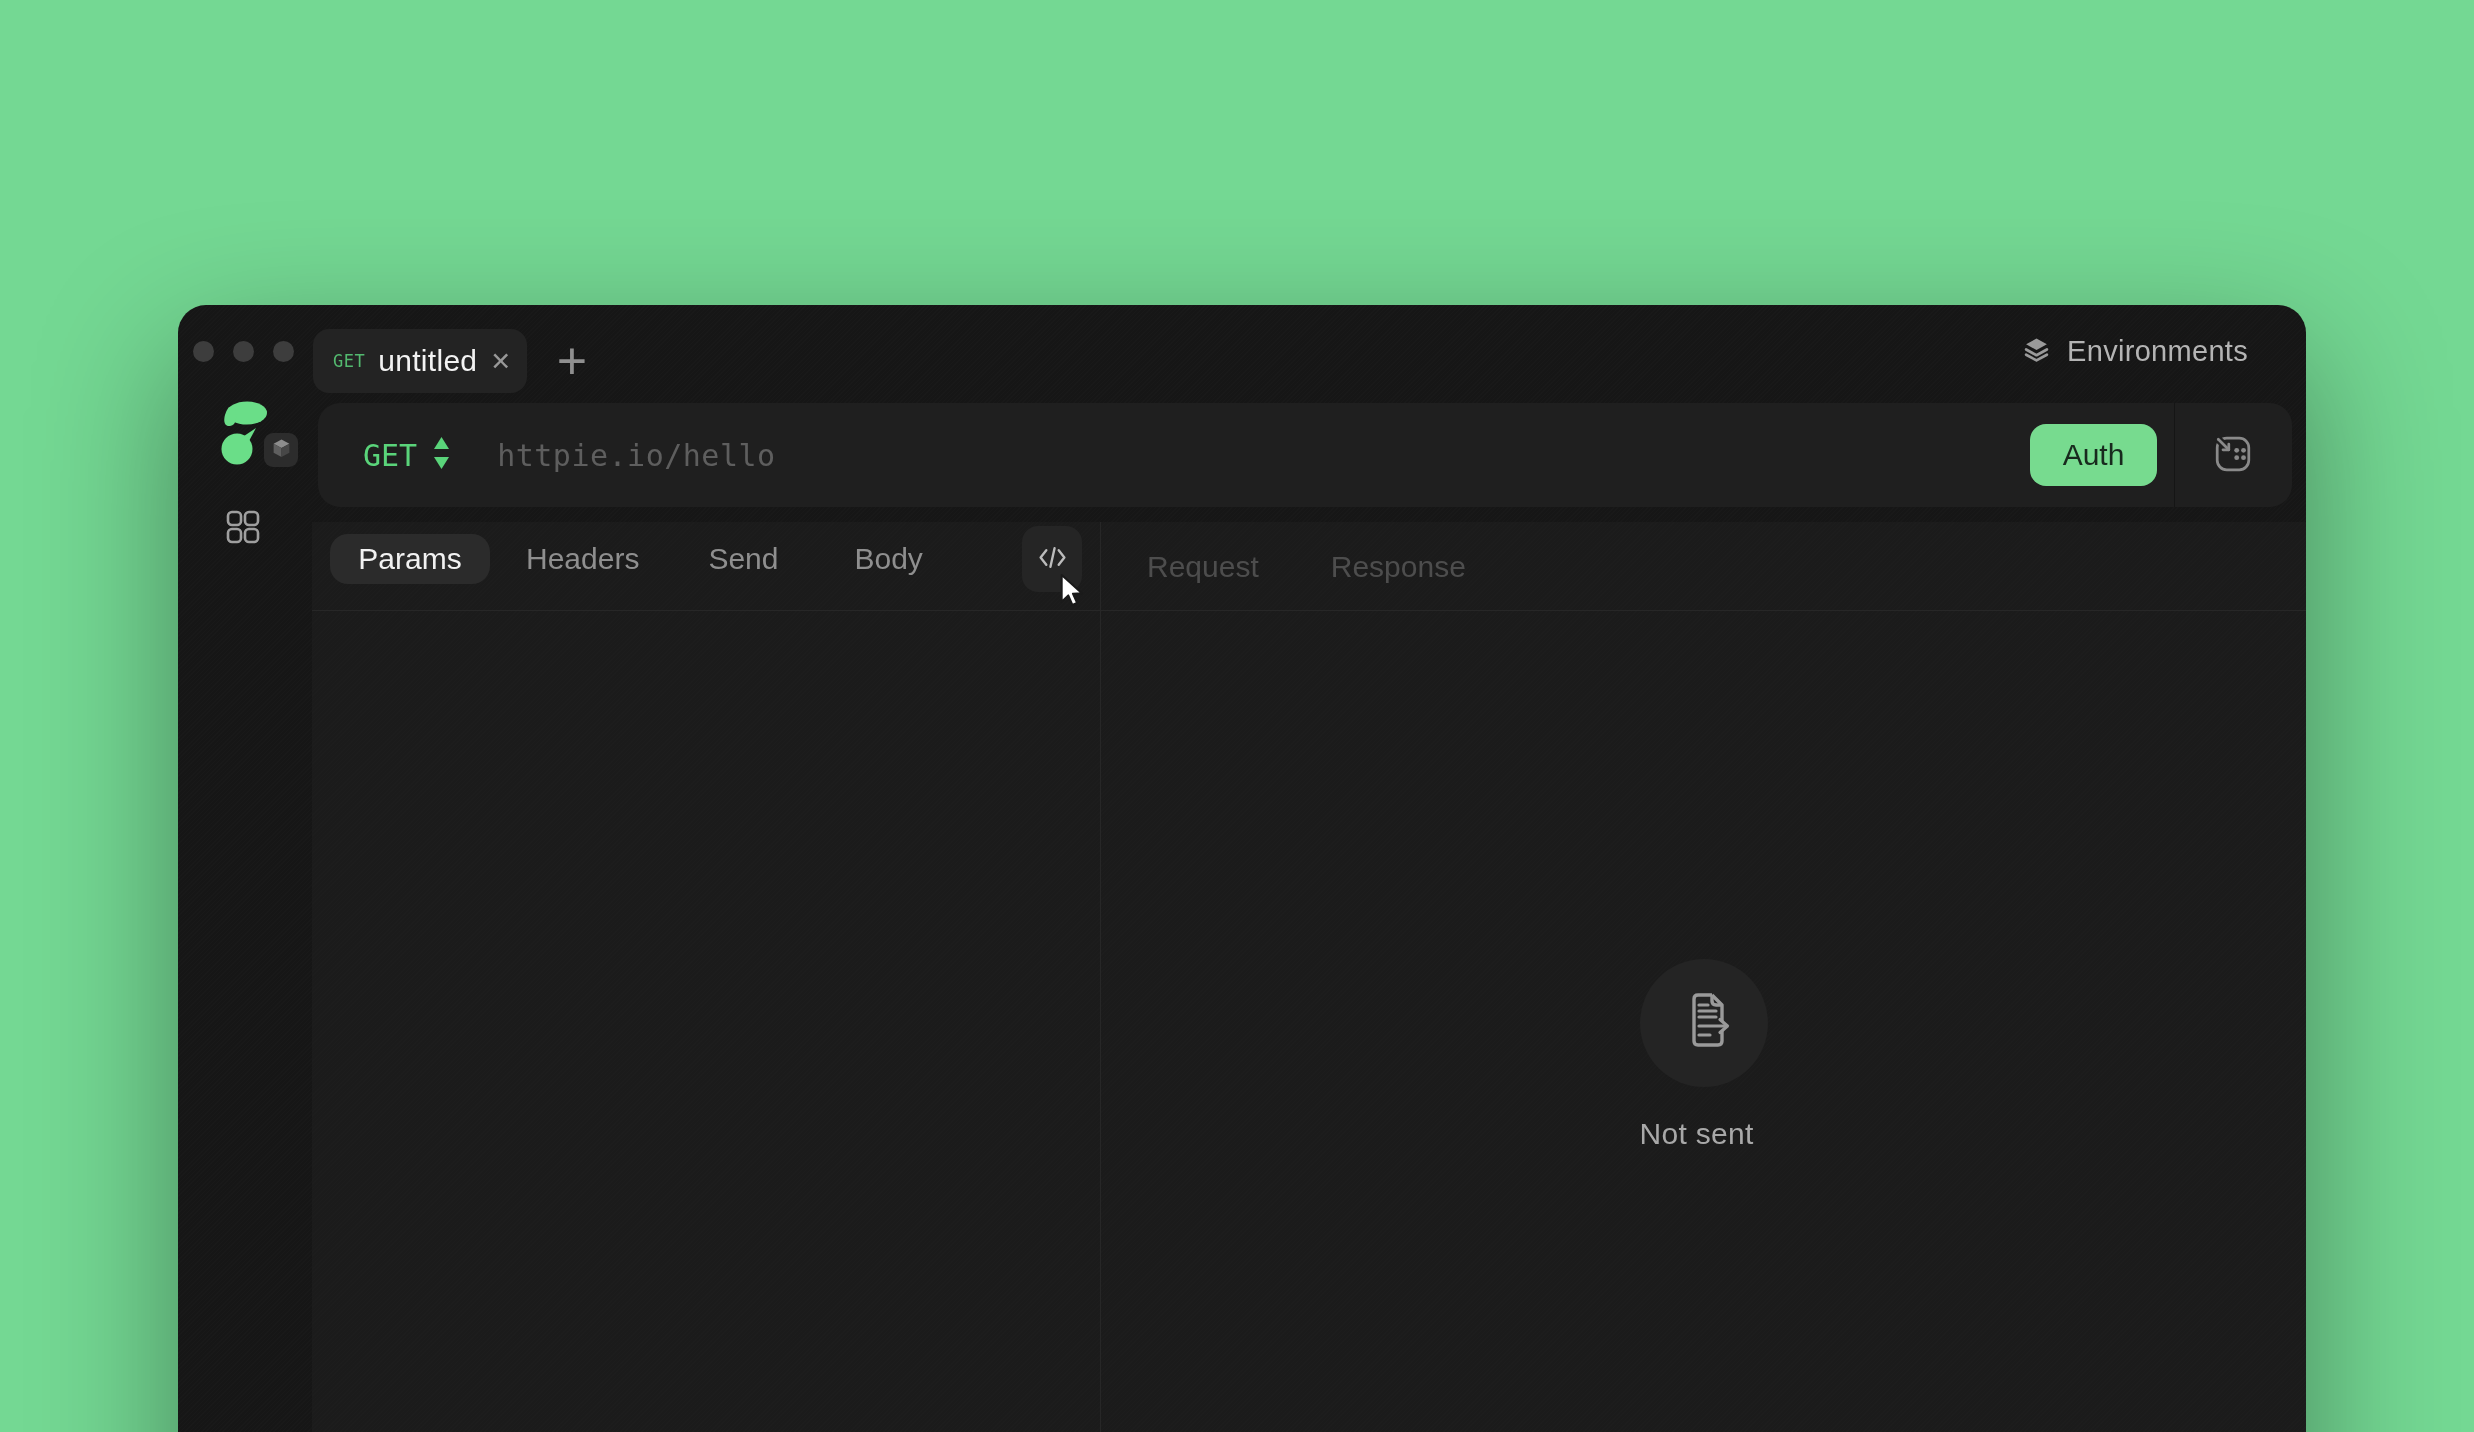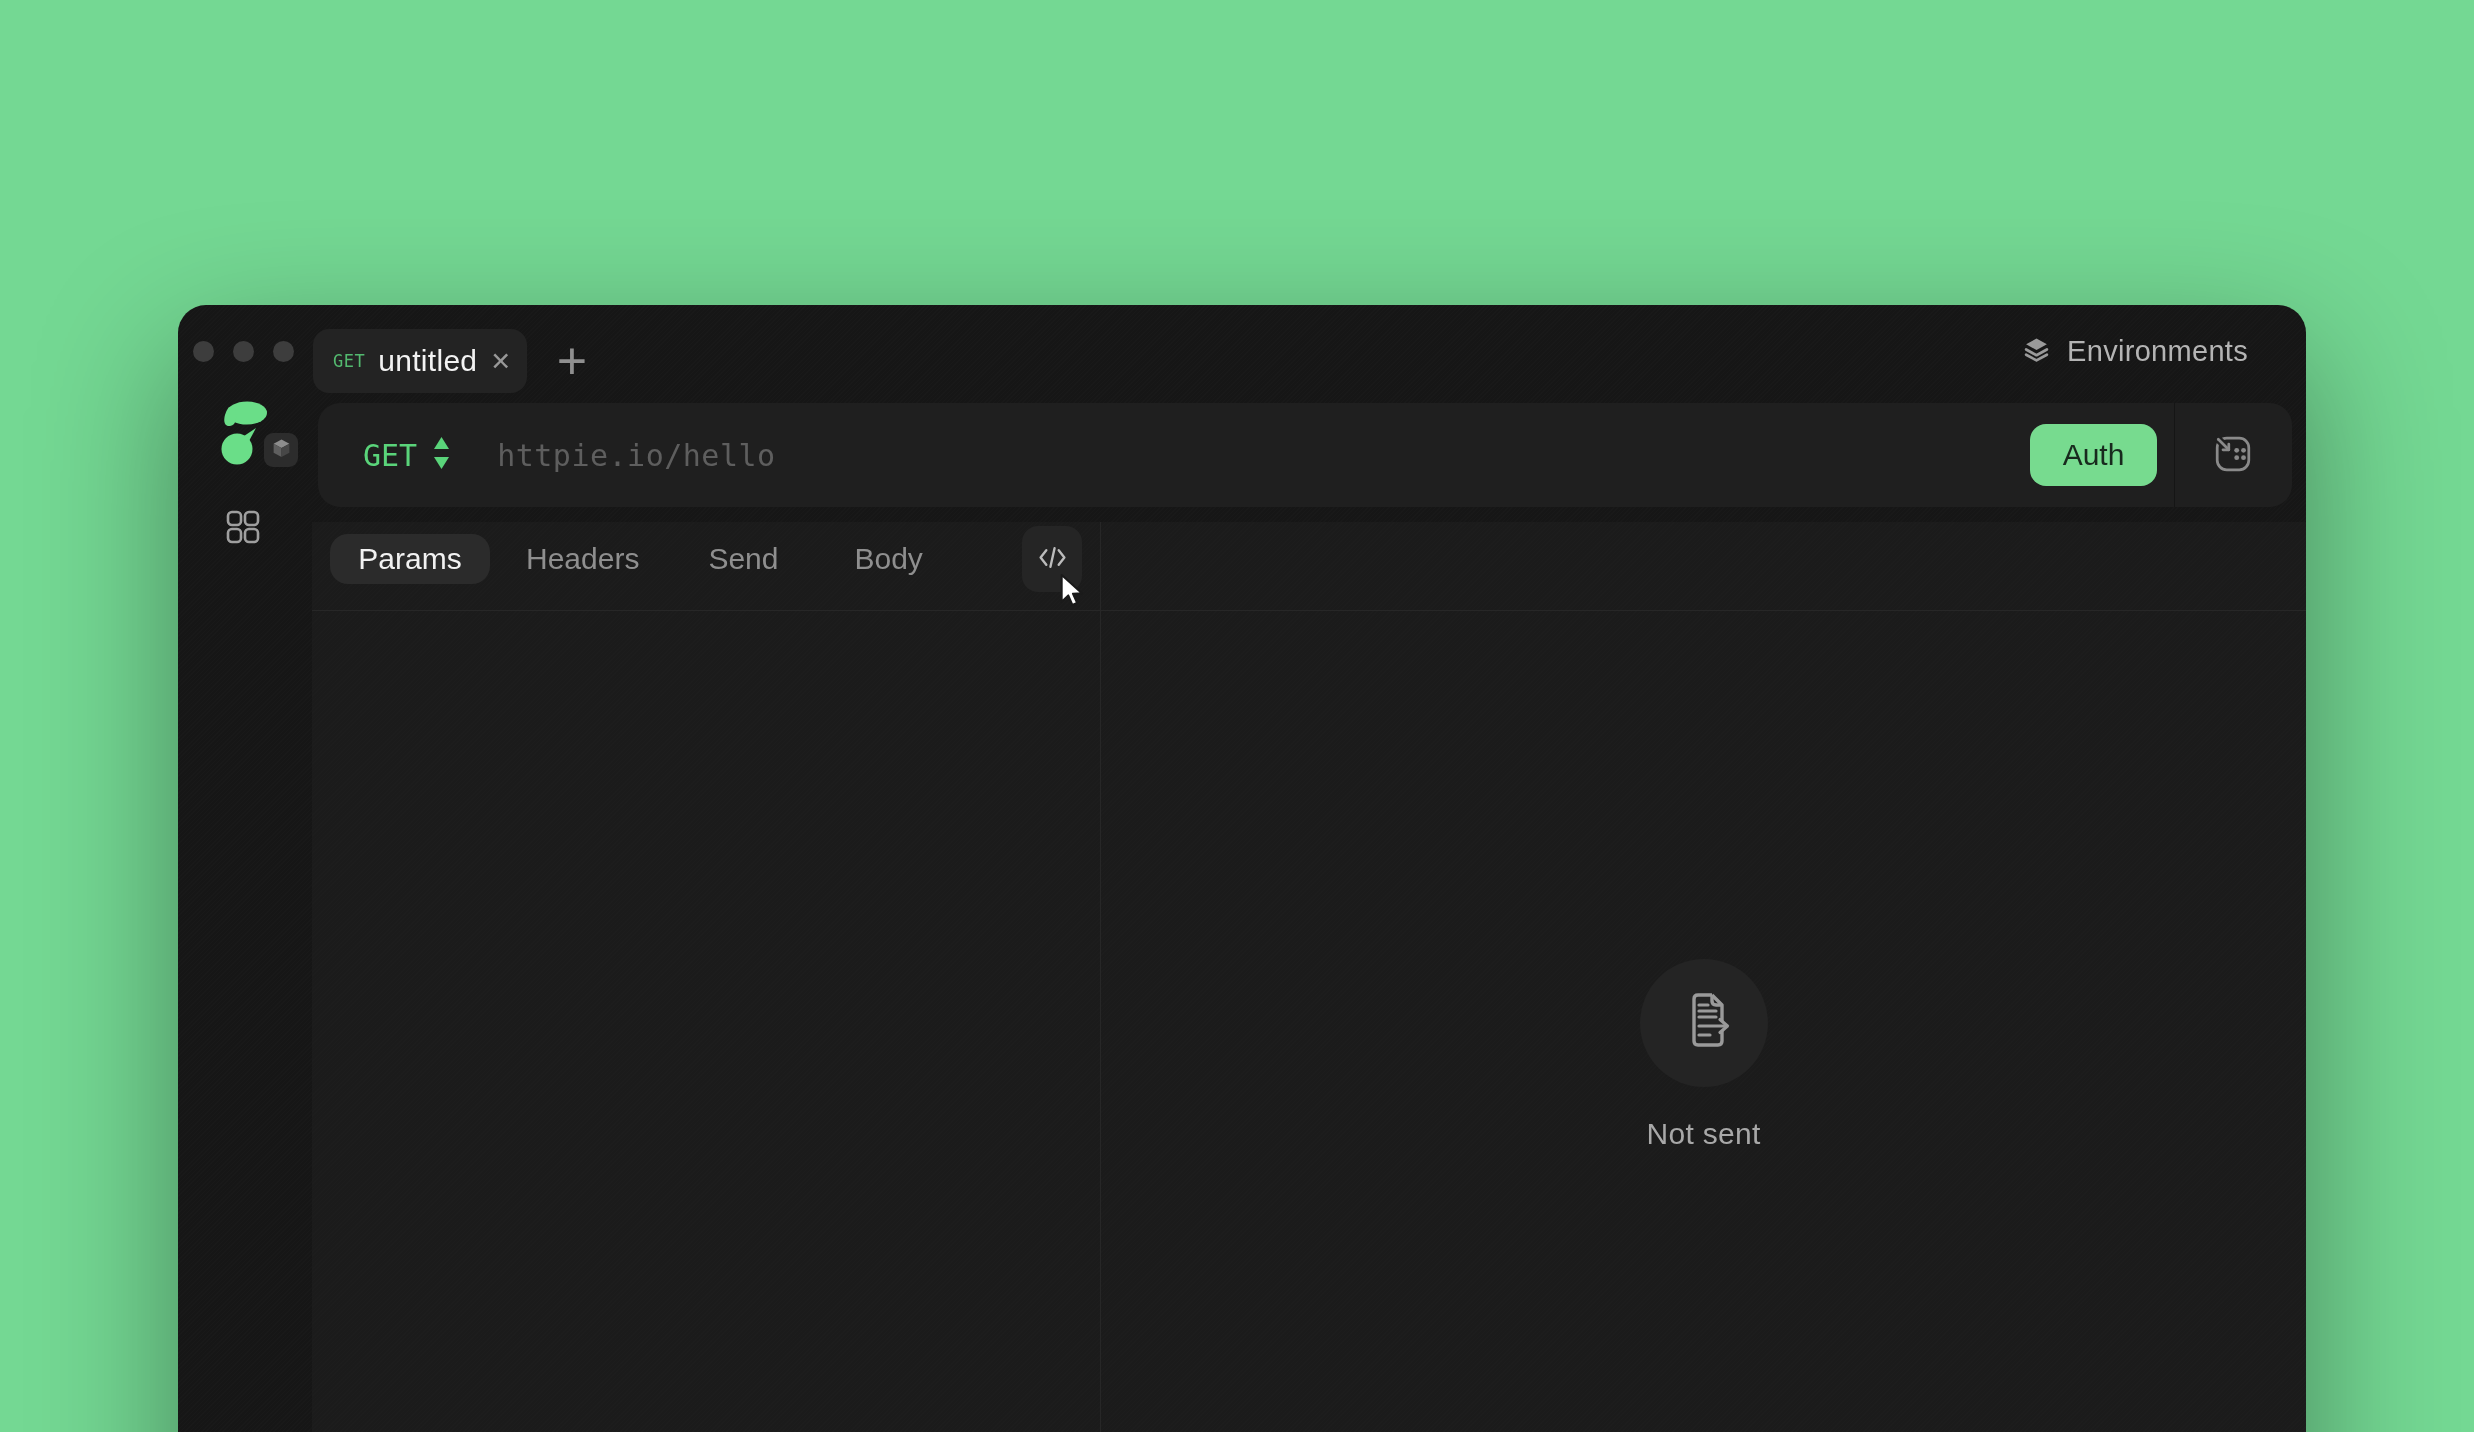--- a/index.html
+++ b/index.html
@@ -116,21 +116,21 @@
   }
   .checkbox {
     position:absolute; left:2px; top:4px; width:29px; height:29px;
     border:2px solid #3c3c3c; border-radius:9px; background:transparent;
   }
   .col-name { position:absolute; left:53px; top:6px; font-size:28px; color:#767676; }
   .col-value { position:absolute; left:290px; top:6px; font-size:28px; color:#767676; }
 
   
   .resp-panel { position:absolute; left:789px; right:0; top:89px; bottom:0; }
-  .empty-block { position:absolute; left:50%; top:348px; transform:translateX(-50%); text-align:center; }
+  .empty-block { position:absolute; left:50%; top:348px; transform:translateX(-50%); }
   .empty-circle {
     width:128px; height:128px; border-radius:50%; background:#242424;
     margin:0 auto; display:flex; align-items:center; justify-content:center;
   }
   .empty-label { margin-top:30px; font-size:30px; color:#a8a8a8; letter-spacing:.3px; }
 
   
   .cursor { position:absolute; left:1052px; top:570px; pointer-events:none; }
 </style>
 </head>
@@ -231,20 +231,24 @@
         <div class="tab-item t-body">Body</div>
       </div>
       <div class="code-pill">
         <span>
           <svg width="31" height="27" viewBox="0 0 30 26">
             <polyline points="9,6 3.5,13 9,20" fill="none" stroke="#bcbcbc" stroke-width="2.3" stroke-linecap="round" stroke-linejoin="round"></polyline>
             <polyline points="21,6 26.5,13 21,20" fill="none" stroke="#bcbcbc" stroke-width="2.3" stroke-linecap="round" stroke-linejoin="round"></polyline>
             <line x1="17" y1="4" x2="13" y2="22" stroke="#bcbcbc" stroke-width="2.3" stroke-linecap="round"></line>
           </svg>
         </span>
+      </div>
+      <div class="resp-tabs">
+        <div class="resp-tab">Request</div>
+        <div class="resp-tab">Response</div>
       </div>
     </div>
 
     <div class="v-divider"></div>
 
 
     <div class="resp-panel">
       <div class="empty-block">
         <div class="empty-circle">
           <span>

